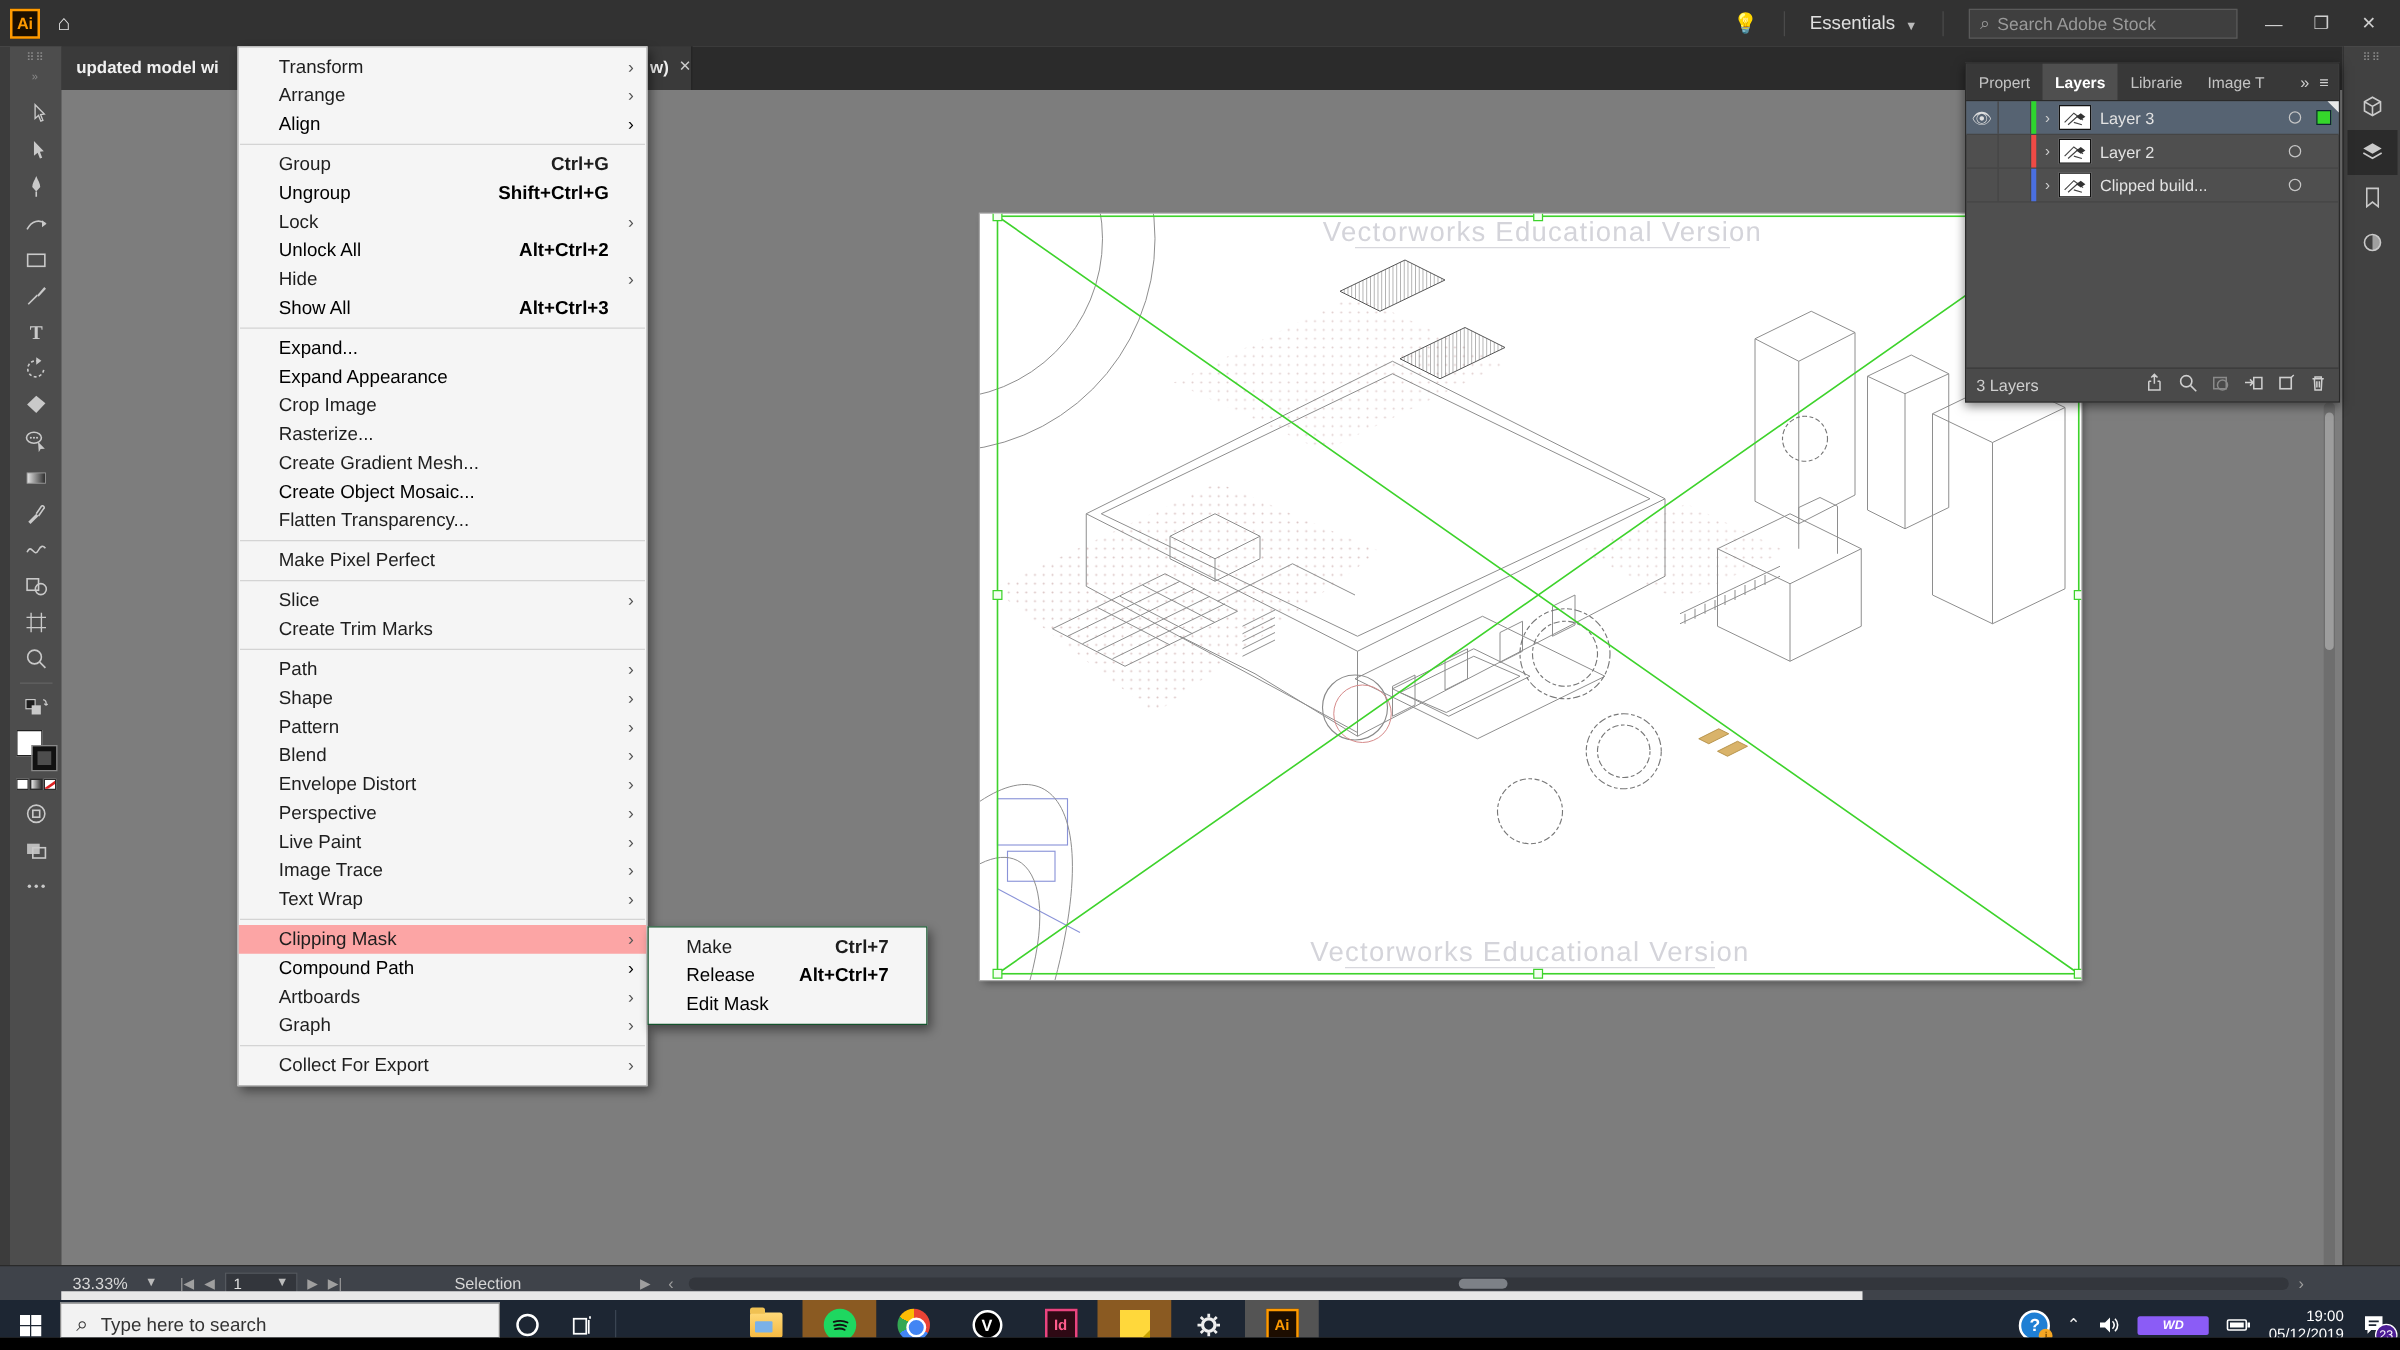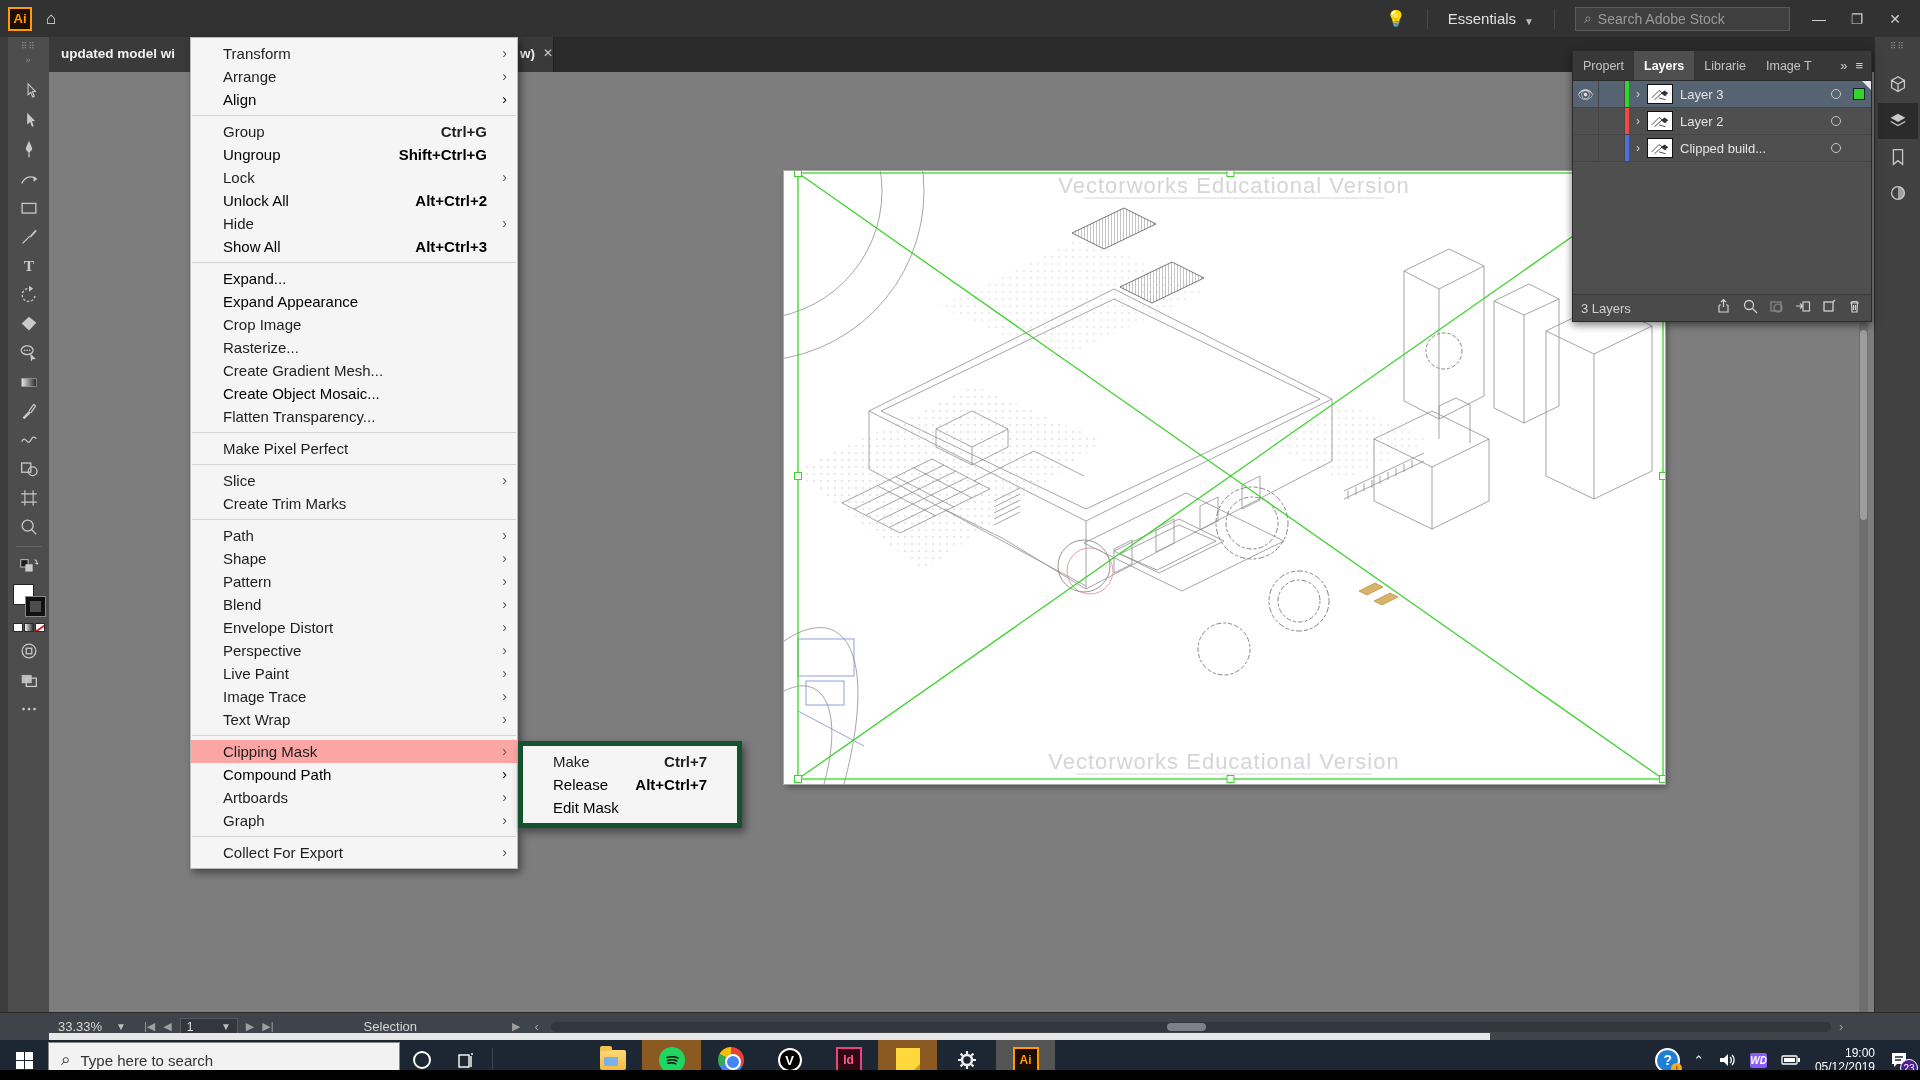--- a/index.html
+++ b/index.html
@@ -61,21 +61,21 @@
 
   
   .menu{position:absolute;left:190px;top:37px;width:328px;background:#f5f5f5;border:1px solid #b9b9b9;
     box-shadow:3px 4px 8px rgba(0,0,0,.45);padding:4px 0;z-index:50;font-size:15px;color:#1e1e1e;}
   .mi{position:relative;height:23px;line-height:23px;padding-left:32px;padding-right:14px;display:flex;}
   .mi .sc{margin-left:auto;padding-right:16px;color:#1e1e1e;font-weight:bold;}
   .mi .chev{position:absolute;right:10px;top:0;font-size:14px;color:#555;}
   .mi.dis, .mi.dis .sc, .mi.dis .chev{color:#000000;}
   .mi.hl{background:#fca5a5;}
   .msep{height:1px;background:#d4d4d4;margin:4px 1px;}
-  .submenu{position:absolute;left:518px;top:741px;width:224px;background:#f5f5f5;border:5px solid #14532d;
+  .submenu{position:absolute;left:518px;top:741px;width:224px;background:#f5f5f5;border:1px solid #14532d;
     box-shadow:3px 4px 8px rgba(0,0,0,.45);padding:4px 0;z-index:51;font-size:15px;color:#1e1e1e;}
   .submenu .mi{padding-left:30px;}
 
   
   .layers-panel{position:absolute;left:1572px;top:50px;width:300px;height:272px;background:#4f4f4f;
     border:1px solid #2a2a2a;box-shadow:0 3px 8px rgba(0,0,0,.5);z-index:30;color:#e3e3e3;font-size:13px;}
   .lp-tabs{display:flex;align-items:stretch;height:30px;background:#383838;border-bottom:1px solid #2a2a2a;}
   .lp-tab{padding:0 10px;display:flex;align-items:center;color:#c3c3c3;font-size:12.5px;white-space:nowrap;overflow:hidden;}
   .lp-tab.active{background:#4f4f4f;color:#ffffff;font-weight:bold;}
   .lp-tabs .lp-more{margin-left:auto;display:flex;align-items:center;gap:8px;padding-right:8px;color:#cfcfcf;}
@@ -142,21 +142,21 @@
   .ic-spot{width:26px;height:26px;border-radius:50%;background:#1ed760;display:flex;align-items:center;justify-content:center;}
   .ic-chrome{width:26px;height:26px;border-radius:50%;position:relative;overflow:hidden;
     background:conic-gradient(#ea4335 0 120deg,#4285f4 120deg 240deg,#34a853 240deg 300deg,#fbbc05 300deg 360deg);}
   .ic-chrome:after{content:"";position:absolute;left:7px;top:7px;width:12px;height:12px;border-radius:50%;background:#4285f4;border:2px solid #fff;}
   .tray{margin-left:auto;display:flex;align-items:center;gap:13px;padding-right:10px;}
   .tray .chev-up{font-size:13px;color:#eee;}
   .help-ic{position:relative;width:25px;height:25px;background:#1f7fd4;border:2px solid #fff;border-radius:50%;
     color:#fff;font-weight:bold;display:flex;align-items:center;justify-content:center;font-size:14px;}
   .help-ic .dot{position:absolute;right:-4px;bottom:-3px;width:11px;height:11px;border-radius:50%;background:#f5a623;
     color:#7a4b00;font-size:8px;display:flex;align-items:center;justify-content:center;font-weight:bold;}
-  .wd{background:#8b5cf6;color:#fff;font-style:italic;font-weight:bold;font-size:10px;padding:2px 0;border-radius:2px;text-align:right;}
+  .wd{background:#8b5cf6;color:#fff;font-style:italic;font-weight:bold;font-size:10px;padding:2px 20px;border-radius:2px;text-align:right;}
   .clock{text-align:right;font-size:12px;line-height:14px;}
   .notif{position:relative;display:flex;align-items:center;}
   .notif .badge{position:absolute;right:-8px;bottom:-6px;width:18px;height:18px;border-radius:50%;background:#4c1d95;
     border:1.5px solid #fff;color:#fff;font-size:10px;display:flex;align-items:center;justify-content:center;}
 </style>
 </head>
 <body>
 
 <div class="screen">
 

